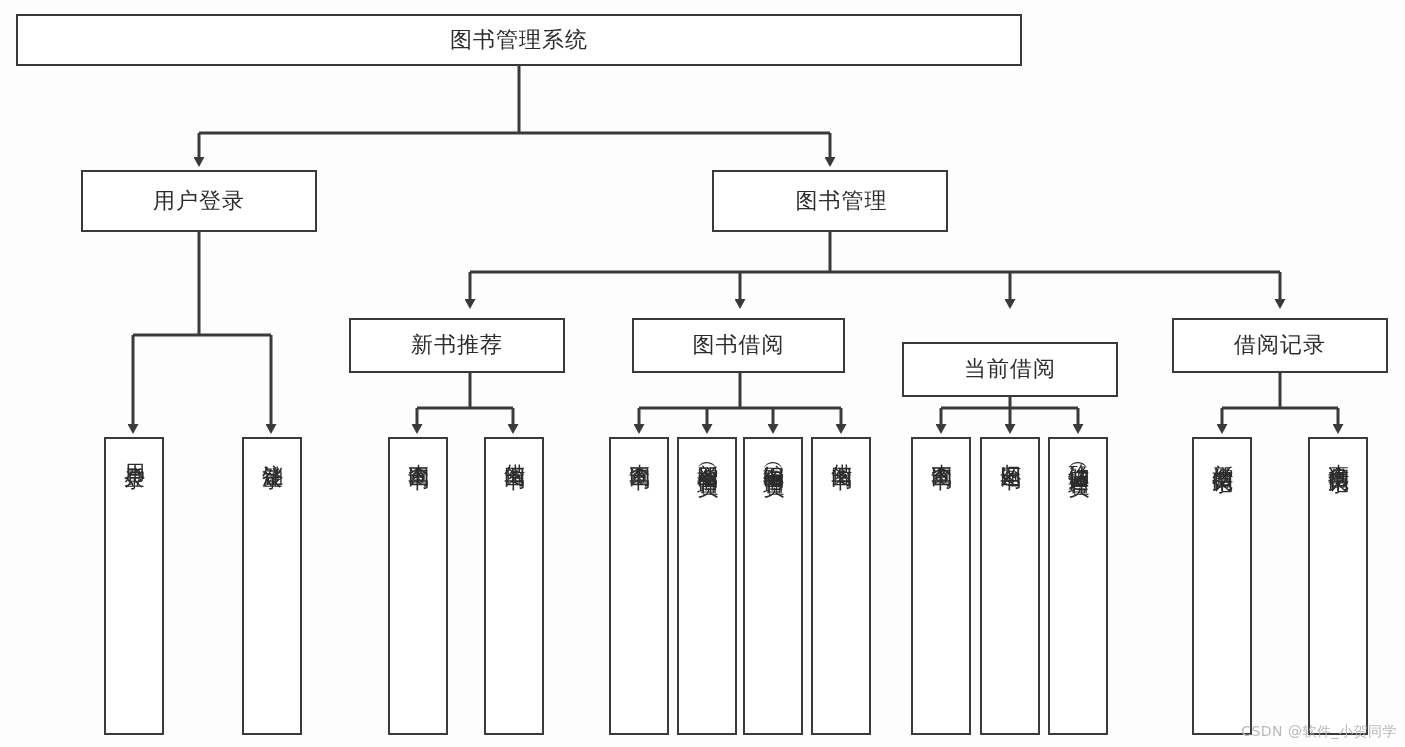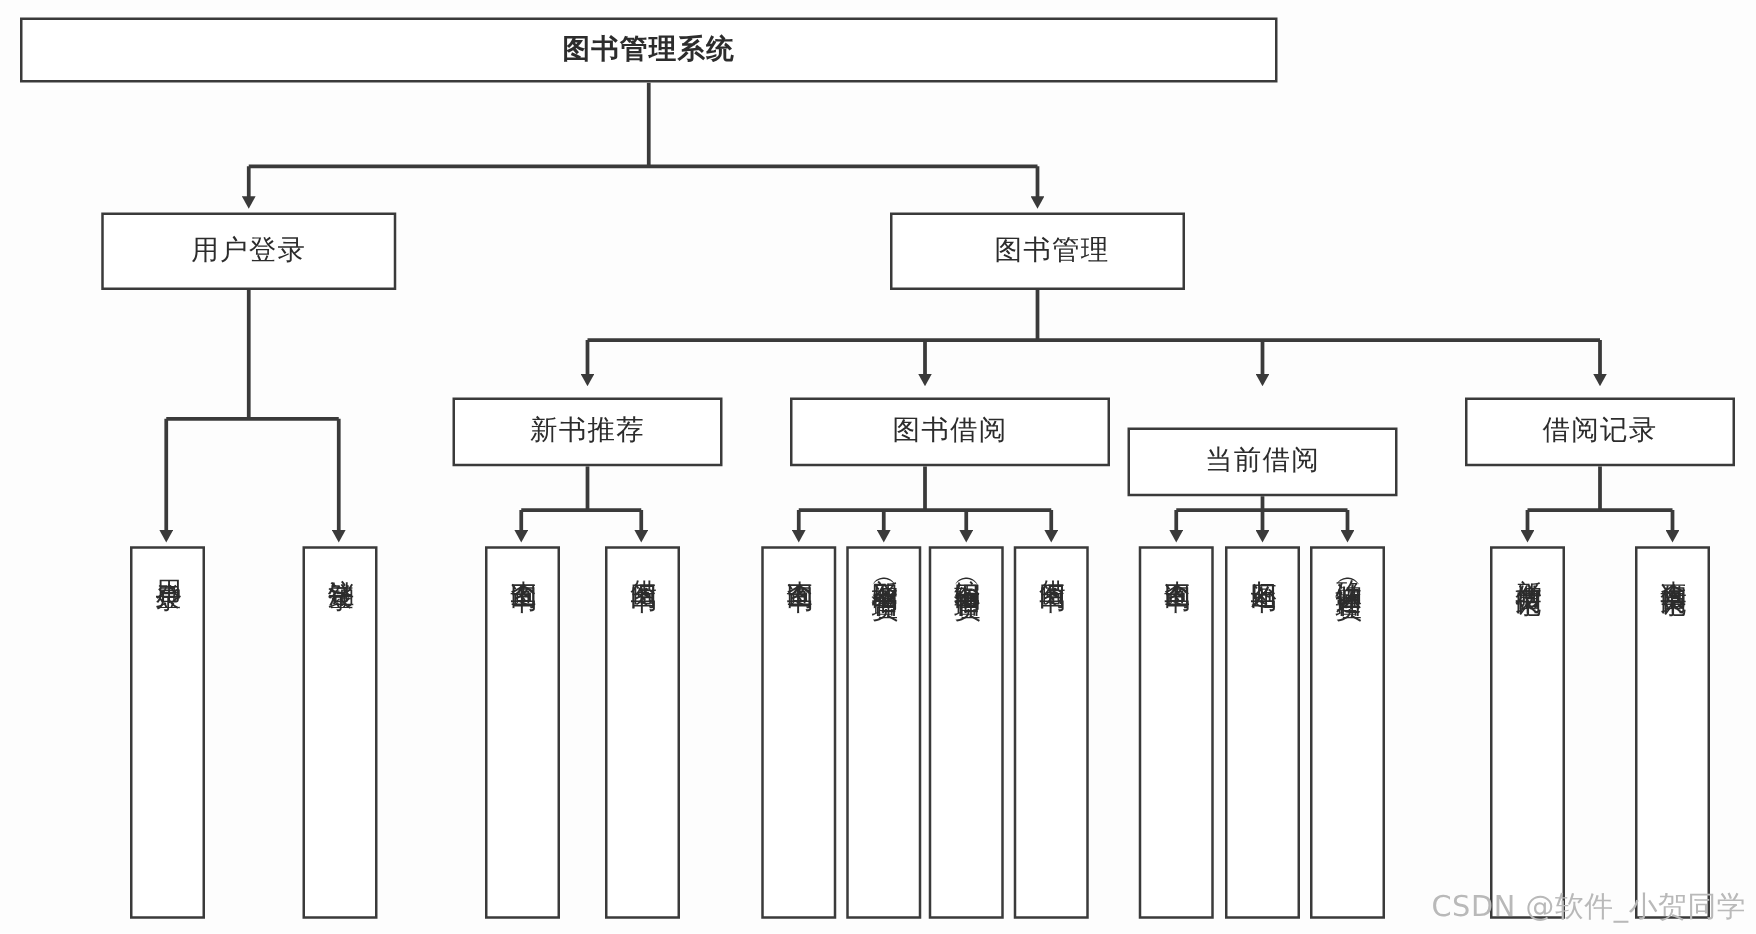--- a/index.html
+++ b/index.html
@@ -51,21 +51,21 @@
     font-size: 21px;
     line-height: 1.32;
     letter-spacing: 2px;
     color: #2c2c2c;
     white-space: nowrap;
   }
   #watermark {
     position: absolute;
     right: 8px;
     bottom: 6px;
-    font-size: 23px;
+    font-size: 14px;
     color: #b9b9b9;
     letter-spacing: 0.5px;
     z-index: 5;
     white-space: nowrap;
   }
 </style>
 </head>
 <body>
 
 <div id="diagram-root">
@@ -115,35 +115,35 @@
       <path d="M1010,408 L1010,425" marker-end="url(#arw)"></path>
       <path d="M1078,408 L1078,425" marker-end="url(#arw)"></path>
 
       <path d="M1280,373 L1280,408"></path>
       <path d="M1222,408 L1338,408"></path>
       <path d="M1222,408 L1222,425" marker-end="url(#arw)"></path>
       <path d="M1338,408 L1338,425" marker-end="url(#arw)"></path>
     </g>
   </svg>
 
-  <div class="node h-label" style="left:16px; top:14px; width:1006px; height:52px;font-weight:bold;">
+  <div class="node h-label" style="left:16px; top:14px; width:1006px; height:52px;">
     <span>图书管理系统</span>
   </div>
 
   <div class="node h-label" style="left:81px; top:170px; width:236px; height:62px;">
     <span>用户登录</span>
   </div>
   <div class="node h-label" style="left:712px; top:170px; width:236px; height:62px;padding-left:23px;">
     <span>图书管理</span>
   </div>
 
-  <div class="node h-label" style="left:362px; top:318px; width:216px; height:55px;">
+  <div class="node h-label" style="left:349px; top:318px; width:216px; height:55px;">
     <span>新书推荐</span>
   </div>
-  <div class="node h-label" style="left:632px; top:318px; width:256px; height:55px;">
+  <div class="node h-label" style="left:632px; top:318px; width:213px; height:55px;">
     <span>图书借阅</span>
   </div>
   <div class="node h-label" style="left:902px; top:318px; width:216px; height:55px;margin-top:24px;">
     <span>当前借阅</span>
   </div>
   <div class="node h-label" style="left:1172px; top:318px; width:216px; height:55px;text-align:right;">
     <span>借阅记录</span>
   </div>
 
   <div class="node v-label" style="left:104px; top:437px; width:60px; height:298px;">

